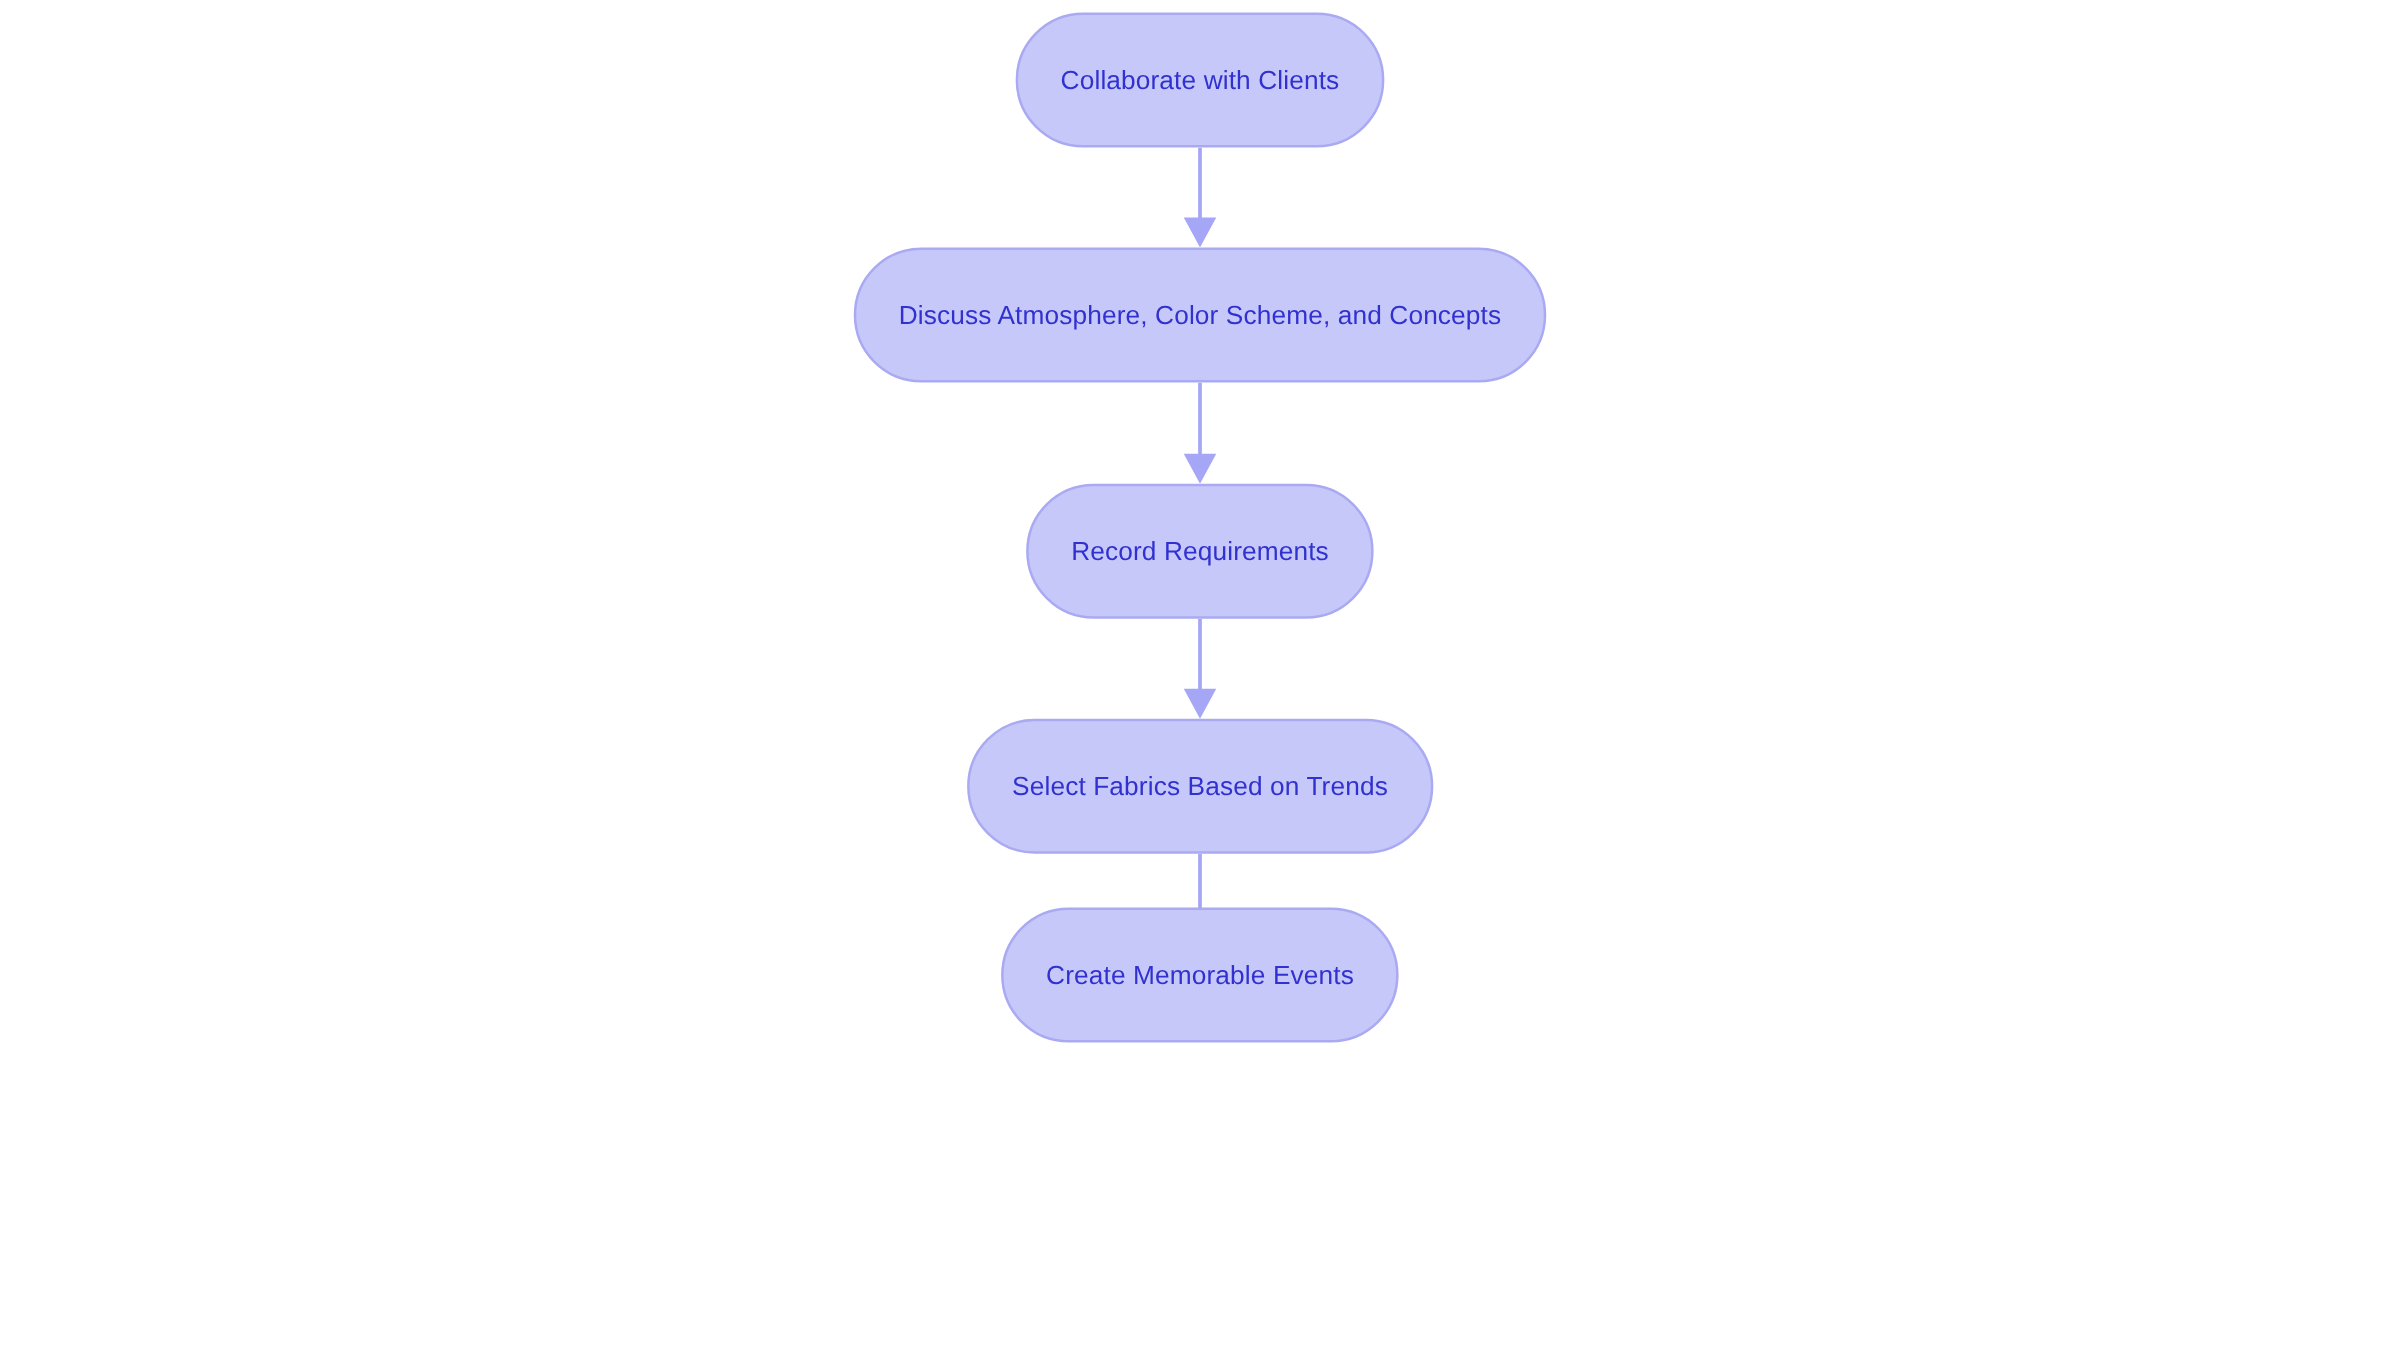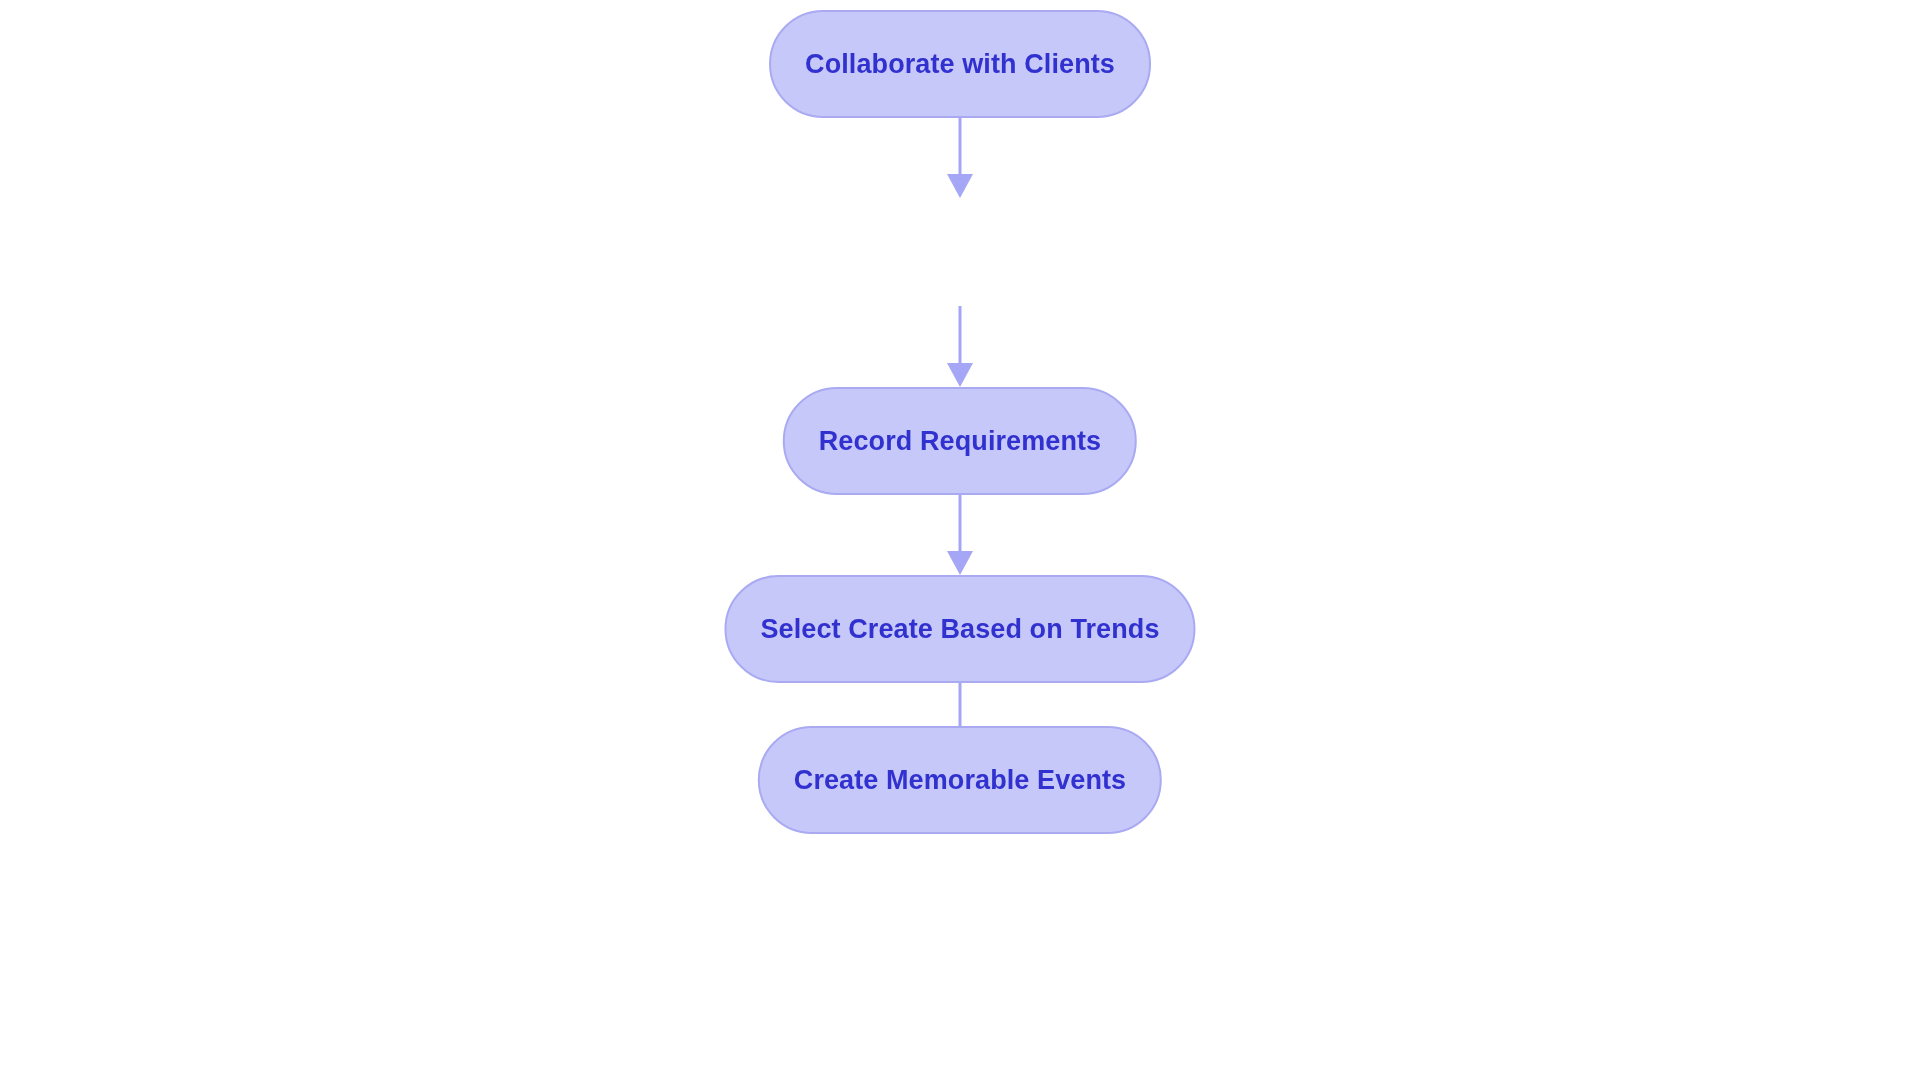--- a/index.html
+++ b/index.html
@@ -32,25 +32,25 @@
     align-items: center;
     justify-content: center;
     background: #c7c8fa;
     border: 2px solid #a9aaf2;
     border-radius: 54px;
     padding: 0 34px;
   }
 
   .flow-node-label {
     color: #3131cf;
-    font-size: 27px;
+    font-size: 21px;
     line-height: 1;
     letter-spacing: 0.1px;
     white-space: nowrap;
-    font-weight: 700;
+    font-weight: 400;
   }
 
   .flow-arrow {
     position: absolute;
     left: 50%;
     transform: translateX(-50%);
     width: 30px;
   }
   .flow-arrow svg { display: block; }
 
@@ -74,41 +74,44 @@
     <span class="flow-node-label">Collaborate with Clients</span>
   </div>
 
   <div class="flow-arrow arrow-0">
     <svg width="30" height="80" viewBox="0 0 30 80">
       <line x1="15" y1="0" x2="15" y2="58" stroke="#a5a6f5" stroke-width="3"></line>
       <polygon points="2,56 28,56 15,80" fill="#a5a6f5"></polygon>
     </svg>
   </div>
 
+  <div class="flow-node node-1">
+    <span class="flow-node-label">Discuss Atmosphere, Color Scheme, and Concepts</span>
+  </div>
 
   <div class="flow-arrow arrow-1">
     <svg width="30" height="81" viewBox="0 0 30 81">
       <line x1="15" y1="0" x2="15" y2="59" stroke="#a5a6f5" stroke-width="3"></line>
       <polygon points="2,57 28,57 15,81" fill="#a5a6f5"></polygon>
     </svg>
   </div>
 
   <div class="flow-node node-2">
     <span class="flow-node-label">Record Requirements</span>
   </div>
 
   <div class="flow-arrow arrow-2">
     <svg width="30" height="80" viewBox="0 0 30 80">
       <line x1="15" y1="0" x2="15" y2="58" stroke="#a5a6f5" stroke-width="3"></line>
       <polygon points="2,56 28,56 15,80" fill="#a5a6f5"></polygon>
     </svg>
   </div>
 
   <div class="flow-node node-3">
-    <span class="flow-node-label">Select Create Based on Trends</span>
+    <span class="flow-node-label">Select Fabrics Based on Trends</span>
   </div>
 
   <div class="flow-arrow arrow-3">
     <svg width="30" height="80" viewBox="0 0 30 80">
       <line x1="15" y1="0" x2="15" y2="58" stroke="#a5a6f5" stroke-width="3"></line>
       <polygon points="2,56 28,56 15,80" fill="#a5a6f5"></polygon>
     </svg>
   </div>
 
   <div class="flow-node node-4">

